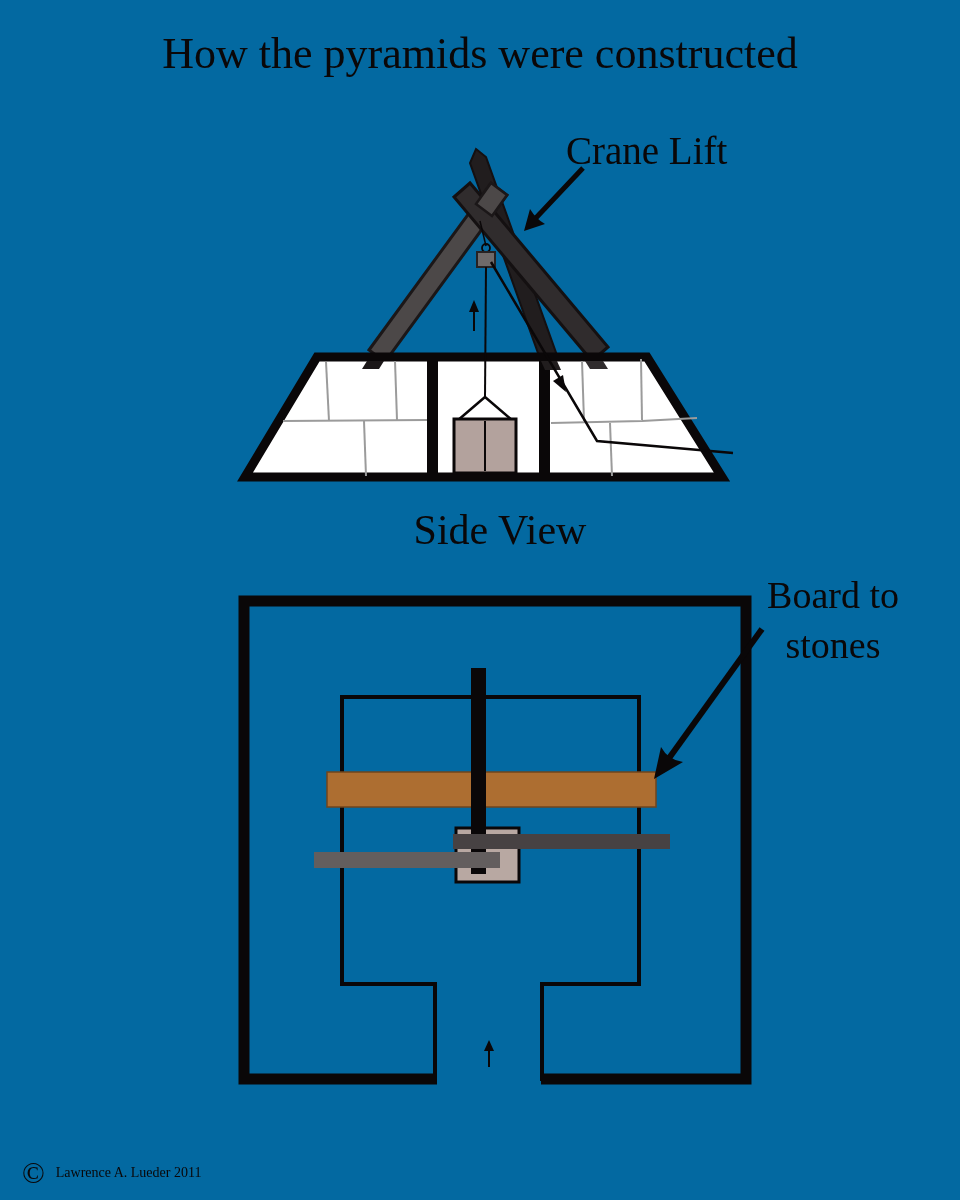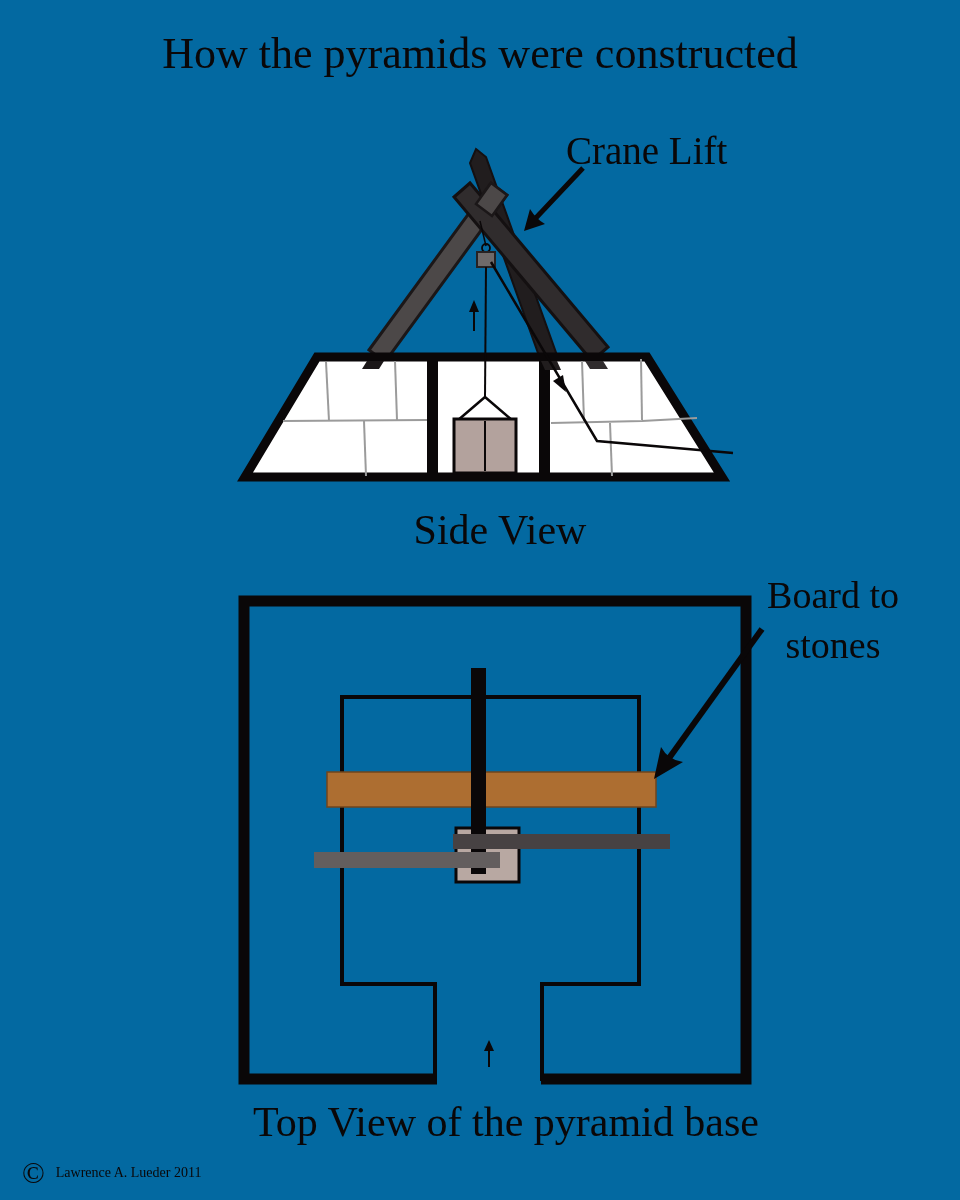--- a/index.html
+++ b/index.html
@@ -103,20 +103,19 @@
 
   <div class="label sideview-caption">Side View</div>
 
   <div class="label crane-label">Crane Lift</div>
 
   <div class="label board-label">
     <div>Board to</div>
     <div>stones</div>
   </div>
 
-  <div class="label topview-caption">Top View of the pyramid base</div>
 
   <div class="label copyright">
     <span class="sym">©</span>
     <span class="credit">Lawrence A. Lueder 2011</span>
   </div>
 
 </div>
 
 </body></html>

